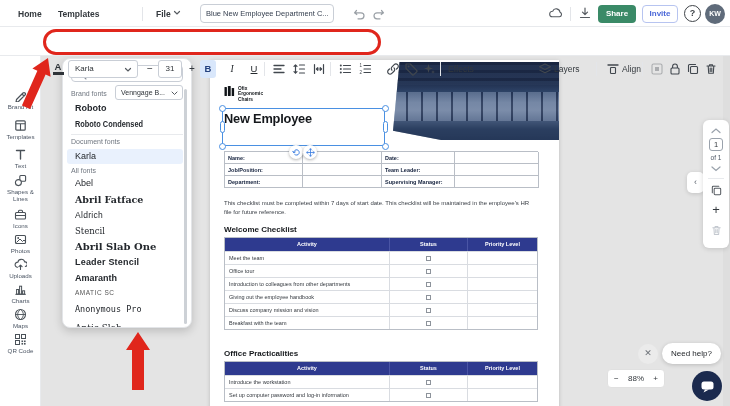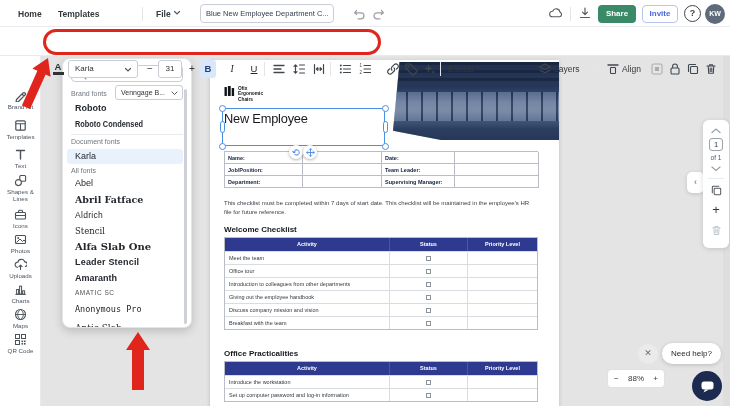--- a/index.html
+++ b/index.html
@@ -44,21 +44,21 @@
     background:linear-gradient(180deg,#141e2a 0%,#1d2b3c 28%,#36506b 40%,#93a9b9 52%,#a9bcc9 62%,#5d7489 74%,#2e4358 86%,#24374a 100%); }
   .photo::before { content:""; position:absolute; left:0; top:38%; width:100%; height:38%;
     background:repeating-linear-gradient(90deg, rgba(215,230,242,.50) 0 13px, rgba(22,32,48,.65) 13px 15px); }
   .photo::after { content:""; position:absolute; left:0; top:0; width:100%; height:30%;
     background:repeating-linear-gradient(180deg, rgba(10,16,24,.55) 0 3px, rgba(60,80,100,.25) 3px 8px); }
   .photo-tint { position:absolute; left:183px; top:2px; width:166px; height:78px;
     clip-path:polygon(4% 0, 100% 0, 100% 100%, 29% 100%, 0 88%);
     background:rgba(40,58,106,.45); }
   .logo { position:absolute; left:14px; top:26px; display:flex; gap:3px; cursor:pointer; }
   .logo-txt { font-size:4.8px; font-weight:700; line-height:5.4px; color:#101418; }
-  .doc-title { position:absolute; left:14px; top:51px; font-size:12.8px; font-weight:400; letter-spacing:-0.2px; line-height:16.5px; color:#15181c; white-space:nowrap; cursor:text; }
+  .doc-title { position:absolute; left:14px; top:51px; font-size:12.8px; font-weight:700; letter-spacing:-0.2px; line-height:16.5px; color:#15181c; white-space:nowrap; cursor:text; }
 
   .selbox { position:absolute; left:12px; top:48px; width:163px; height:38px; border:1px solid #4a90e2; }
   .h-dot { position:absolute; width:7px; height:7px; border:1.4px solid #4a90e2; background:#fff; border-radius:50%; z-index:6; }
   .h-pill { position:absolute; width:5px; height:12px; border:1.4px solid #4a90e2; background:#fff; border-radius:3px; z-index:6; }
   .h-btn { position:absolute; width:14px; height:14px; background:#fff; border-radius:50%; box-shadow:0 1px 3px rgba(0,0,0,.3); z-index:7; display:flex; align-items:center; justify-content:center; cursor:pointer; }
 
   .info-table { position:absolute; left:14px; top:91px; width:314px; display:grid; grid-template-columns:78px 79px 73px 84px; border-top:1px solid #b9bec6; border-left:1px solid #b9bec6; cursor:pointer; }
   .info-table > div { height:12px; border-right:1px solid #b9bec6; border-bottom:1px solid #b9bec6; font-size:5.5px; line-height:12px; padding-left:3px; }
   .info-lbl { font-weight:700; color:#14213d; }
 
@@ -430,21 +430,21 @@
   <div class="fp-item" style="top:44px; font-weight:600">Roboto</div>
   <div class="fp-item" style="top:60px; font-weight:600; transform:scaleX(.82); transform-origin:left">Roboto Condensed</div>
   <div class="abs" style="left:8px; top:75px; width:112px; height:1px; background:#e8eaed"></div>
   <div class="fp-lbl" style="top:79px">Document fonts</div>
   <div class="abs" style="left:4px; top:90px; width:116px; height:15px; background:#e9f1fd; border-radius:3px; font-size:9px; line-height:15px; padding-left:8px; color:#24282d; cursor:pointer">Karla</div>
   <div class="fp-lbl" style="top:108px">All fonts</div>
   <div class="fp-item" style="top:119px; font-weight:400">Abel</div>
   <div class="fp-item" style="top:135px; font-family:'DejaVu Serif',serif; font-weight:700; font-size:9.5px">Abril Fatface</div>
   <div class="fp-item" style="top:151px; font-size:8.5px; letter-spacing:.3px">Aldrich</div>
   <div class="fp-item" style="top:167px; font-family:'DejaVu Serif',serif; font-size:8.5px">Stencil</div>
-  <div class="fp-item" style="top:182px; font-family:'DejaVu Serif',serif; font-weight:800; font-size:10px">Alfa Slab One</div>
+  <div class="fp-item" style="top:182px; font-family:'DejaVu Serif',serif; font-weight:800; font-size:10px">Abril Slab One</div>
   <div class="fp-item" style="top:198px; font-weight:600; letter-spacing:.2px">Leader Stencil</div>
   <div class="fp-item" style="top:214px; font-weight:600">Amaranth</div>
   <div class="fp-item" style="top:230px; font-size:6.5px; color:#555; letter-spacing:.5px">AMATIC SC</div>
   <div class="fp-item" style="top:245px; font-family:'DejaVu Sans Mono',monospace; font-size:8.5px">Anonymous Pro</div>
   <div class="fp-item" style="top:264px; font-family:'DejaVu Serif',serif; font-size:9px">Antic Slab</div>
   <div class="fp-scroll"></div>
 </div>
 
 <div class="collapse-tab">‹</div>
 <div class="pages-panel">

